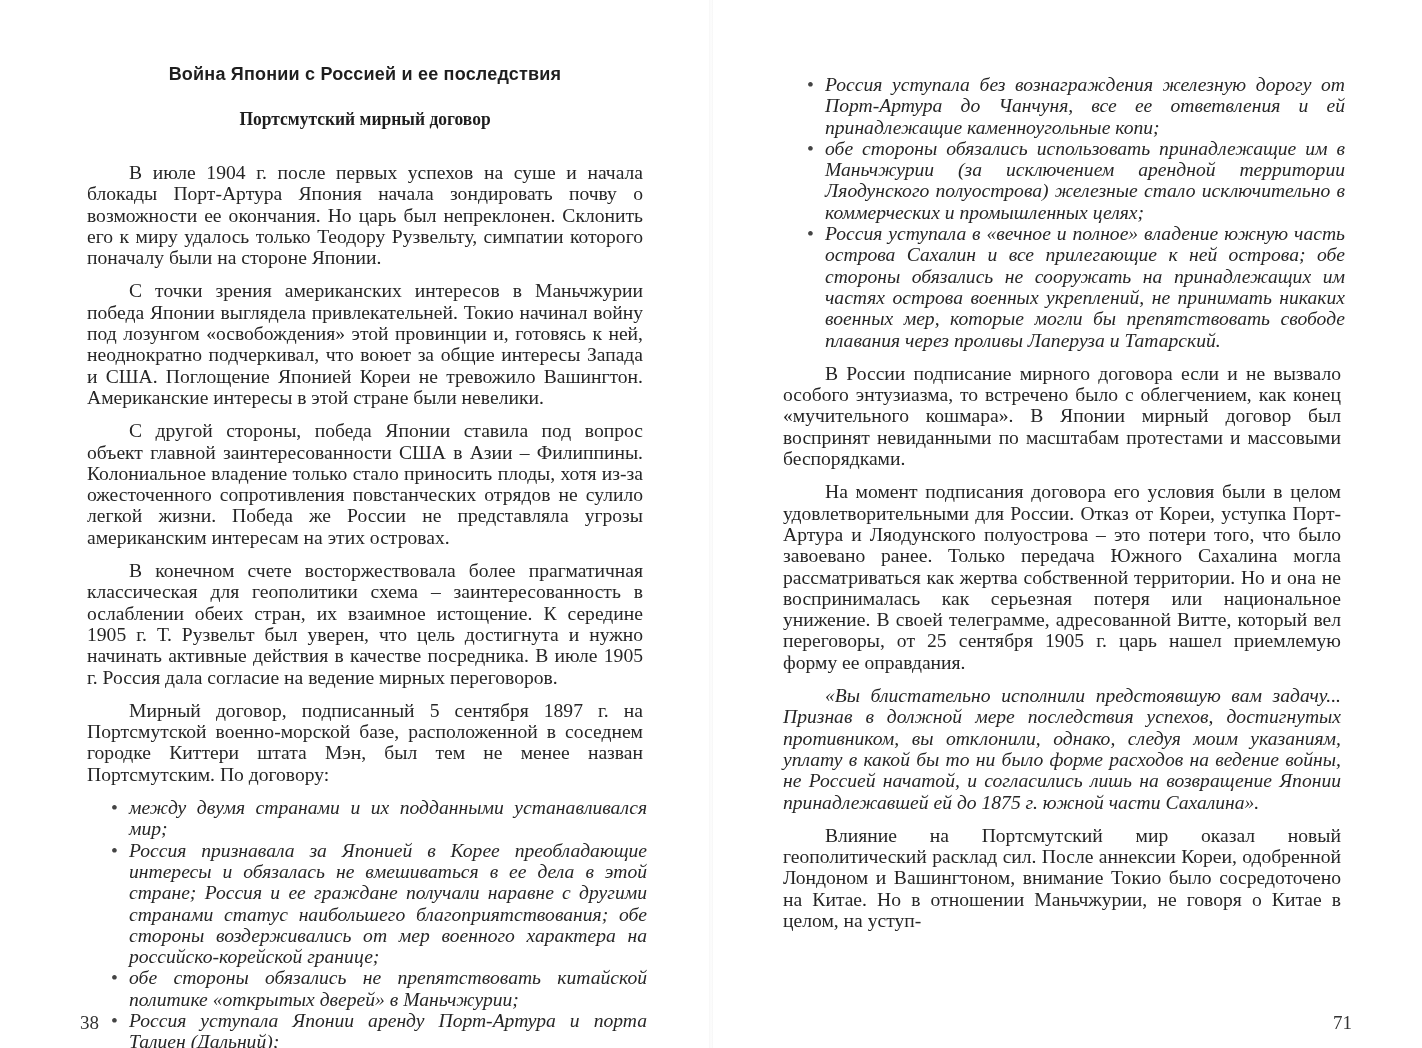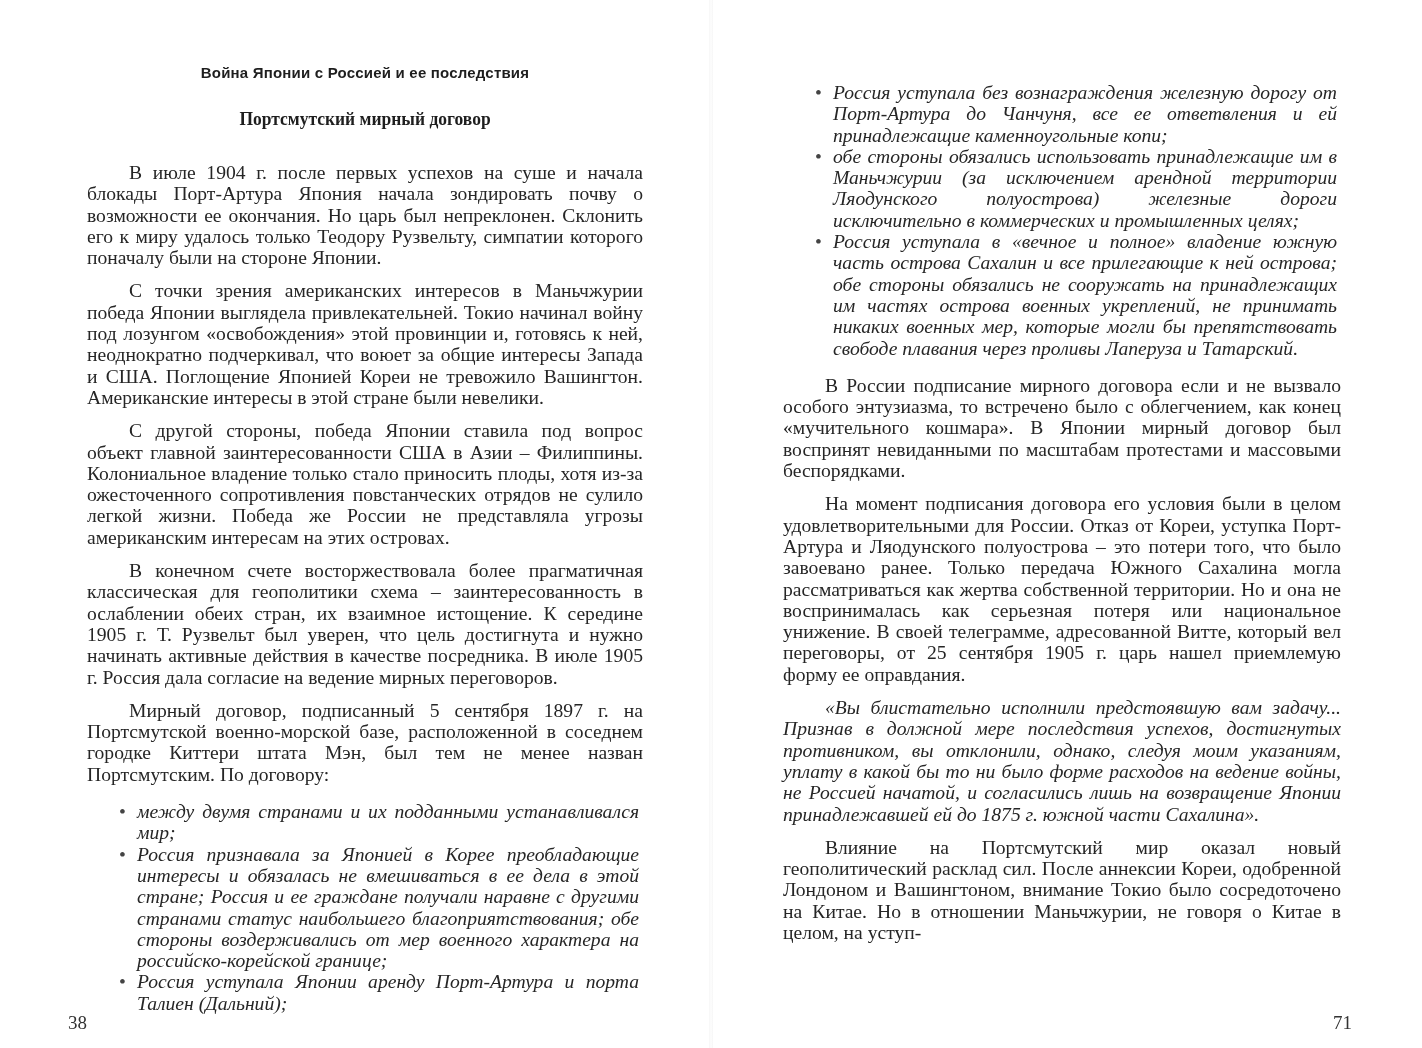--- a/index.html
+++ b/index.html
@@ -7,62 +7,63 @@
          font-family: "Liberation Serif", serif; color: #262626; }
   .page { position: absolute; top: 0; height: 1048px; }
   .page-left { left: 0; width: 711px; }
   .page-right { left: 711px; width: 711px; }
   .spine { position: absolute; left: 709px; top: 0; width: 4px; height: 1048px;
            background: linear-gradient(to right, #f6f6f6, #fdfdfd, #f6f6f6); }
   .col { position: absolute; font-size: 19.6px; line-height: 21.3px; text-align: justify; }
   .page-left .col { left: 75px; width: 580px; top: 150px; }
   .page-right .col { left: 60px; width: 582px; top: 66px; }
   .chapter-title { position: absolute; left: 75px; width: 580px; top: 64px; text-align: center;
-                   font-family: "Liberation Sans", sans-serif; font-weight: bold; font-size: 15px;
+                   font-family: "Liberation Sans", sans-serif; font-weight: bold; font-size: 18px;
                    color: #1e1e1e; letter-spacing: 0.2px; }
   .section-title { position: absolute; left: 75px; width: 580px; top: 108px; text-align: center;
                    font-family: "Liberation Serif", serif; font-weight: bold; font-size: 19px;
                    color: #1e1e1e; transform: scaleX(0.92); }
   p { margin: 12px; text-indent: 42px; hyphens: auto; }
-  ul { list-style: none; margin: 16px; padding: 0 0 0 46px; }
+  ul { list-style: none; margin: 8px; padding: 0 0 0 46px; }
   li { position: relative; font-style: italic; text-align: justify; }
   li::before { content: "\2022"; position: absolute; left: -18px; font-style: normal; color: #444; }
   .quote { font-style: italic; }
   .page-num { position: absolute; top: 1012px; font-size: 19px; color: #333; }
-  .page-left .page-num { left: 68px; }
+  .page-left .page-num { left: 80px; }
   .page-right .page-num { left: 622px; }
 </style>
 </head>
 <body>
 
 <div class="page page-left">
   <div class="chapter-title">Война Японии с Россией и ее последствия</div>
   <div class="section-title">Портсмутский мирный договор</div>
   <div class="col">
     <p>В июле 1904 г. после первых успехов на суше и начала блокады Порт-Артура Япония начала зондировать почву о возможности ее окончания. Но царь был непреклонен. Склонить его к миру удалось только Теодору Рузвельту, симпатии которого поначалу были на стороне Японии.</p>
     <p>С точки зрения американских интересов в Маньчжурии победа Японии выглядела привлекательней. Токио начинал войну под лозунгом «освобождения» этой провинции и, готовясь к ней, неоднократно подчеркивал, что воюет за общие интересы Запада и США. Поглощение Японией Кореи не тревожило Вашингтон. Американские интересы в этой стране были невелики.</p>
     <p>С другой стороны, победа Японии ставила под вопрос объект главной заинтересованности США в Азии – Филиппины. Колониальное владение только стало приносить плоды, хотя из-за ожесточенного сопротивления повстанческих отрядов не сулило легкой жизни. Победа же России не представляла угрозы американским интересам на этих островах.</p>
     <p>В конечном счете восторжествовала более прагматичная классическая для геополитики схема – заинтересованность в ослаблении обеих стран, их взаимное истощение. К середине 1905 г. Т. Рузвельт был уверен, что цель достигнута и нужно начинать активные действия в качестве посредника. В июле 1905 г. Россия дала согласие на ведение мирных переговоров.</p>
     <p>Мирный договор, подписанный 5 сентября 1897 г. на Портсмутской военно-морской базе, расположенной в соседнем городке Киттери штата Мэн, был тем не менее назван Портсмутским. По договору:</p>
     <ul>
       <li>между двумя странами и их подданными устанавливался мир;</li>
       <li>Россия признавала за Японией в Корее преобладающие интересы и обязалась не вмешиваться в ее дела в этой стране; Россия и ее граждане получали наравне с другими странами статус наибольшего благоприятствования; обе стороны воздерживались от мер военного характера на российско-корейской границе;</li>
+      <li>обе стороны обязались не препятствовать китайской политике «открытых дверей» в Маньчжурии;</li>
       <li>Россия уступала Японии аренду Порт-Артура и порта Талиен (Дальний);</li>
     </ul>
   </div>
   <div class="page-num">38</div>
 </div>
 
 <div class="spine"></div>
 
 <div class="page page-right">
   <div class="col">
     <ul>
       <li>Россия уступала без вознаграждения железную дорогу от Порт-Артура до Чанчуня, все ее ответвления и ей принадлежащие каменноугольные копи;</li>
-      <li>обе стороны обязались использовать принадлежащие им в Маньчжурии (за исключением арендной территории Ляодунского полуострова) железные дороги исключительно в коммерческих и промышленных целях;</li>
+      <li>обе стороны обязались использовать принадлежащие им в Маньчжурии (за исключением арендной территории Ляодунского полуострова) железные стало исключительно в коммерческих и промышленных целях;</li>
       <li>Россия уступала в «вечное и полное» владение южную часть острова Сахалин и все прилегающие к ней острова; обе стороны обязались не сооружать на принадлежащих им частях острова военных укреплений, не принимать никаких военных мер, которые могли бы препятствовать свободе плавания через проливы Лаперуза и Татарский.</li>
     </ul>
     <p>В России подписание мирного договора если и не вызвало особого энтузиазма, то встречено было с облегчением, как конец «мучительного кошмара». В Японии мирный договор был воспринят невиданными по масштабам протестами и массовыми беспорядками.</p>
     <p>На момент подписания договора его условия были в целом удовлетворительными для России. Отказ от Кореи, уступка Порт-Артура и Ляодунского полуострова – это потери того, что было завоевано ранее. Только передача Южного Сахалина могла рассматриваться как жертва собственной территории. Но и она не воспринималась как серьезная потеря или национальное унижение. В своей телеграмме, адресованной Витте, который вел переговоры, от 25 сентября 1905 г. царь нашел приемлемую форму ее оправдания.</p>
     <p class="quote">«Вы блистательно исполнили предстоявшую вам задачу... Признав в должной мере последствия успехов, достигнутых противником, вы отклонили, однако, следуя моим указаниям, уплату в какой бы то ни было форме расходов на ведение войны, не Россией начатой, и согласились лишь на возвращение Японии принадлежавшей ей до 1875 г. южной части Сахалина».</p>
     <p>Влияние на Портсмутский мир оказал новый геополитический расклад сил. После аннексии Кореи, одобренной Лондоном и Вашингтоном, внимание Токио было сосредоточено на Китае. Но в отношении Маньчжурии, не говоря о Китае в целом, на уступ-</p>
   </div>
   <div class="page-num">71</div>
 </div>
 

